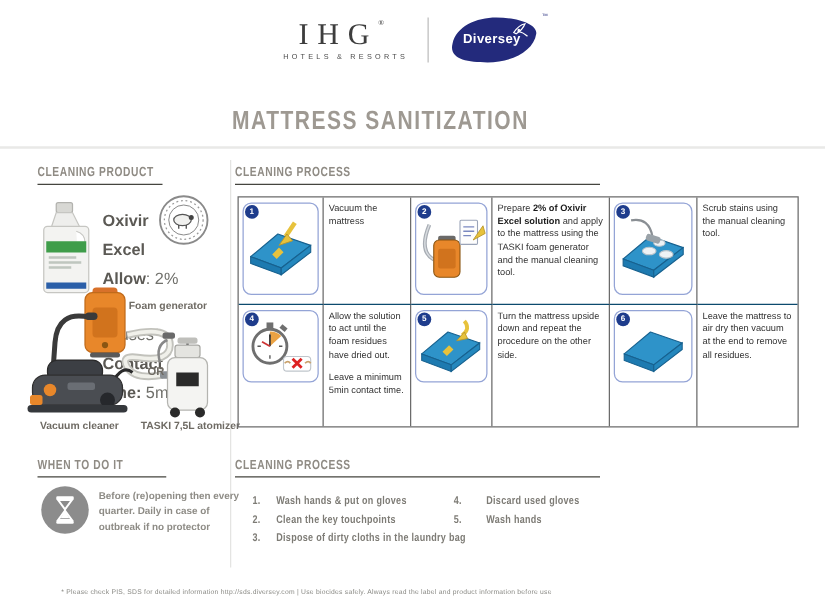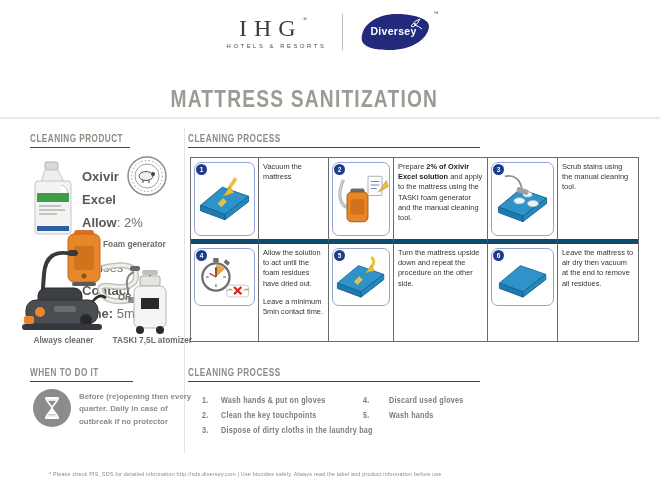--- a/index.html
+++ b/index.html
@@ -6,38 +6,38 @@
   .page{position:relative;width:660px;height:493px;background:#fff;overflow:hidden;
         font-family:"Liberation Sans",sans-serif;}
   
   .hdr{position:absolute;top:12px;left:0;width:660px;display:flex;align-items:center;justify-content:center;gap:16px;}
   .ihg{text-align:center;}
   .ihg-word{font-family:"Liberation Serif",serif;font-size:24px;letter-spacing:7px;color:#3d3d3d;line-height:1;}
   .ihg-reg{font-size:6px;vertical-align:top;color:#3d3d3d;}
   .ihg-sub{margin-top:3px;font-size:5.8px;letter-spacing:2.6px;color:#4a4a4a;}
   .hdr-div{width:1px;height:36px;background:#bdbdbd;}
   
-  .title{position:absolute;top:85px;left:0;width:608px;text-align:center;font-size:24px;font-weight:700;
+  .title{position:absolute;top:85px;left:0;width:608px;text-align:center;font-size:21px;font-weight:700;
          color:#9e9992;letter-spacing:1.5px;}
   .title>span{display:inline-block;transform:scaleX(.8);transform-origin:50% 50%;white-space:nowrap;}
   .title-rule{position:absolute;top:117px;left:0;width:660px;height:2px;background:#e9e9e7;}
   .vsep{position:absolute;left:184px;top:128px;width:1px;height:326px;background:#e4e4e2;}
   
   .hd{position:absolute;font-size:10.5px;font-weight:700;color:#8f8b84;letter-spacing:.6px;
       transform:scaleX(.78);transform-origin:0 50%;white-space:nowrap;}
   .rule{position:absolute;height:1px;background:#45453f;}
   
   .prod-text{position:absolute;left:82px;top:166px;width:64px;font-size:13px;color:#6f6f6a;line-height:1.75;}
   .prod-text b{color:#5b5954;}
   .lbl{position:absolute;font-size:8.3px;font-weight:700;color:#6f6b64;}
   
   .ptable{position:absolute;left:190px;top:157px;display:grid;
           grid-template-columns:68px 70px 65px 94px 70px 80px;grid-template-rows:86px 97px;
           border:1px solid #6b6b6b;}
-  .pcell{border-right:1px solid #6b6b6b;border-bottom:5px solid #0c4a6e;box-sizing:border-box;}
+  .pcell{border-right:1px solid #6b6b6b;border-bottom:1px solid #0c4a6e;box-sizing:border-box;}
   .pcell:nth-child(6n){border-right:none;}
   .pcell:nth-child(n+7){border-bottom:none;}
   .pcell.img{padding:4px 3px;}
   .pcell.txt{padding:4px 4px;font-size:7.4px;line-height:1.38;color:#333;}
   .pcell.txt b{color:#1d1d1d;}
   .blk{display:block;}
   .gap{display:block;margin-top:8px;}
   .imgbox{position:relative;border:1.5px solid #94a4d6;border-radius:7px;background:#fff;
           display:flex;align-items:center;justify-content:center;box-sizing:border-box;}
   .h1{height:74px;} .h2{height:58px;}
@@ -148,21 +148,21 @@
       <rect x="52" y="4" width="10" height="6" rx="3" fill="#3a3a3a"></rect>
       <rect x="22" y="42" width="44" height="18" rx="8" fill="#3c3f44" stroke="#2a2a2a"></rect>
       <rect x="10" y="54" width="72" height="24" rx="10" fill="#4a4d52" stroke="#2f2f2f"></rect>
       <circle cx="24" cy="66" r="5" fill="#e8872a"></circle>
       <rect x="38" y="60" width="22" height="6" rx="2" fill="#6a6e74"></rect>
       <circle cx="70" cy="74" r="6" fill="#26282c"></circle>
       <rect x="6" y="78" width="80" height="6" rx="3" fill="#35383c"></rect>
       <rect x="8" y="70" width="10" height="8" rx="2" fill="#e8872a"></rect>
     </svg>
   </div>
-  <div class="lbl" style="left:16px;top:335px;width:95px;text-align:center;">Always cleaner</div>
+  <div class="lbl" style="left:16px;top:335px;width:95px;text-align:center;">Vacuum cleaner</div>
 
   <div style="position:absolute;left:120px;top:264px;">
     <svg width="58" height="72" viewBox="0 0 58 72">
       <path d="M14,8 Q4,12 8,26" fill="none" stroke="#888" stroke-width="2"></path>
       <rect x="10" y="2" width="10" height="5" rx="2" fill="#6a6a6a"></rect>
       <line x1="30" y1="18" x2="30" y2="8" stroke="#555" stroke-width="2"></line>
       <rect x="22" y="6" width="16" height="5" rx="2" fill="#bfbfbb"></rect>
       <rect x="20" y="12" width="20" height="10" rx="2" fill="#e4e4e0" stroke="#a8a8a4"></rect>
       <rect x="14" y="22" width="32" height="42" rx="6" fill="#f4f4f2" stroke="#b4b4b0"></rect>
       <rect x="21" y="34" width="18" height="11" fill="#2a2a2a"></rect>

